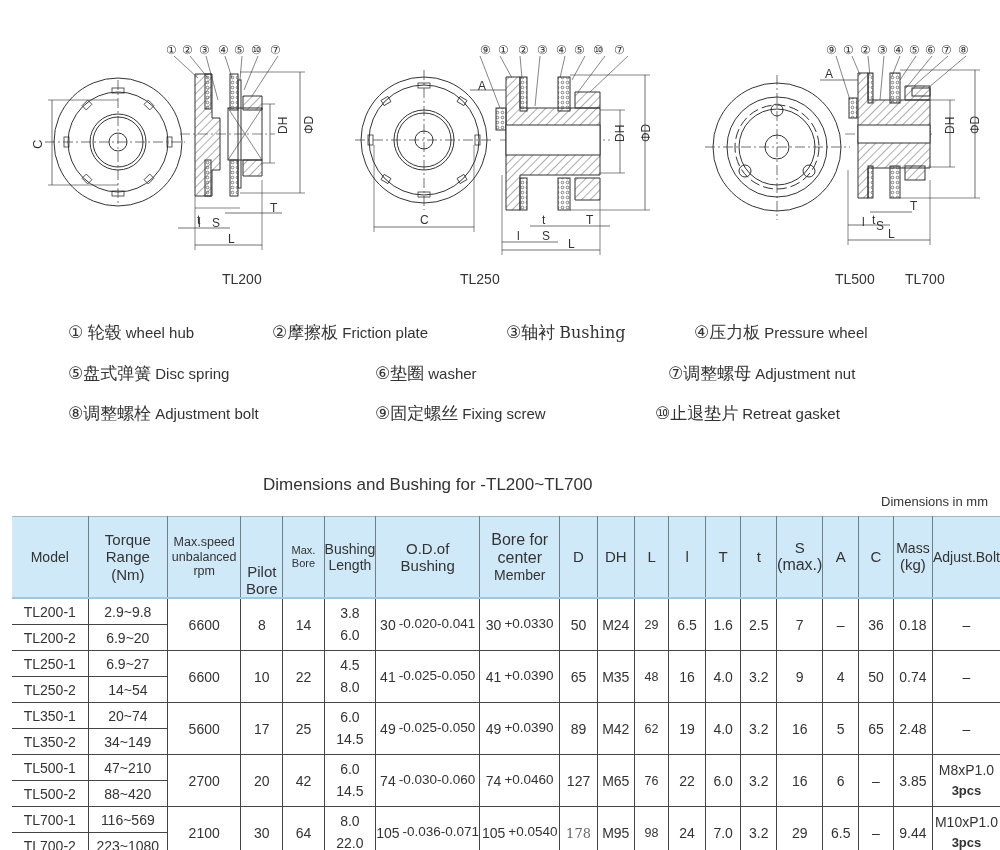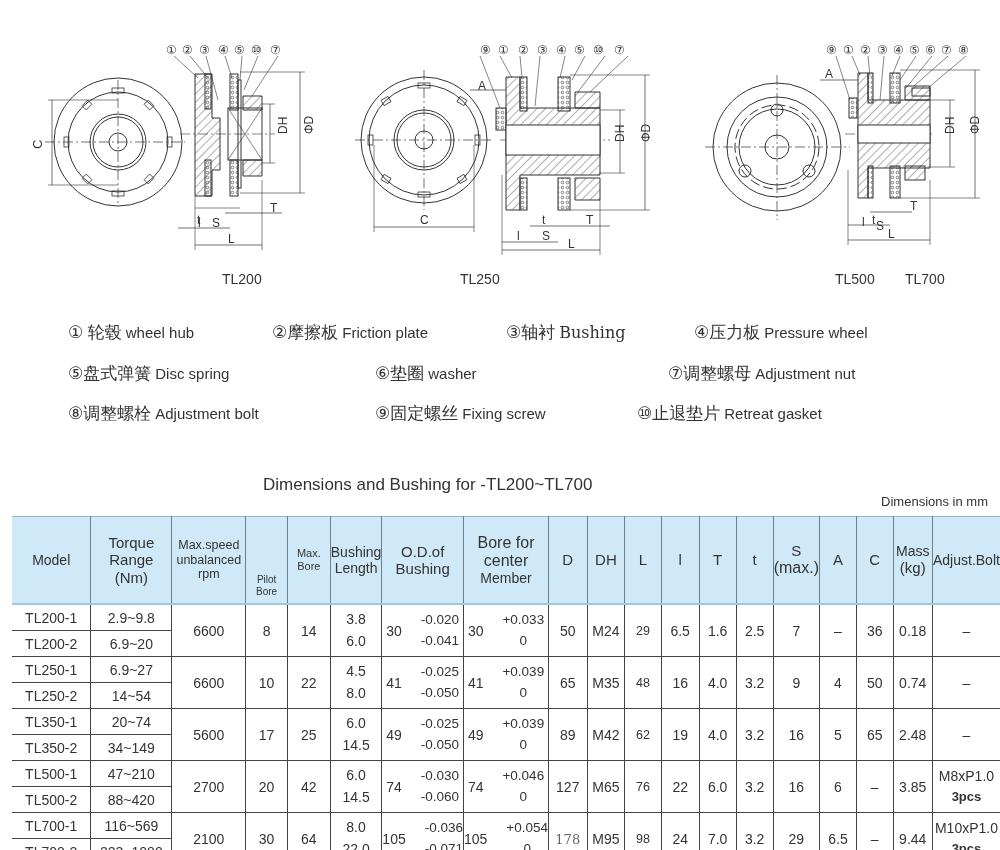--- a/index.html
+++ b/index.html
@@ -20,21 +20,21 @@
                   font-size:14px; line-height:1.15; padding:0; height:80px; vertical-align:middle; text-align:center; }
   table.spec th:first-child { border-left:none; }
   table.spec th:last-child { border-right:none; }
   table.spec td { border:1px solid #444; font-size:14px; text-align:center; padding:0; height:25px; color:#333; }
   table.spec td:first-child { border-left:none; }
   table.spec td:last-child { border-right:none; }
   table.spec tr.last td { border-bottom:1px solid #aaa; }
   .small { font-size:16px; }
   .xs { font-size:10px; }
   .tol { display:inline-flex; align-items:center; gap:3px; }
-  .tol .stack { display:inline-flex; flex-direction:column; line-height:1.5; font-size:13.5px;margin-left:16px; }
+  .tol .stack { display:inline-flex; flex-direction:row; line-height:1.5; font-size:13.5px; }
   .stack2 { display:flex; flex-direction:column; line-height:1.55; }
   .adj { font-size:11px; line-height:1.4; }
   .adj b { font-weight:bold; font-size:13px; }
   .serifnum { font-family:"DejaVu Serif", serif; color:#666; font-size:13px; }
 </style>
 </head>
 <body>
 
 <svg class="diagram" width="1000" height="300" viewBox="0 0 1000 300" style="left:0;top:0">
   <defs>
@@ -302,21 +302,21 @@
   </div>
   <div class="legend-item" style="left:668px;top:362px">
     <span class="num">⑦</span><span class="cn">调整螺母</span><span class="en">Adjustment nut</span>
   </div>
   <div class="legend-item" style="left:68px;top:402px">
     <span class="num">⑧</span><span class="cn">调整螺栓</span><span class="en">Adjustment bolt</span>
   </div>
   <div class="legend-item" style="left:375px;top:402px">
     <span class="num">⑨</span><span class="cn">固定螺丝</span><span class="en">Fixing screw</span>
   </div>
-  <div class="legend-item" style="left:637px;top:402px">
+  <div class="legend-item" style="left:655px;top:402px">
     <span class="num">⑩</span><span class="cn">止退垫片</span><span class="en">Retreat gasket</span>
   </div>
 </div>
 
 <div class="table-title">Dimensions and Bushing for -TL200~TL700</div>
 <div class="table-units">Dimensions in mm</div>
 
 <table class="spec">
   <colgroup>
     <col style="width:83px">
@@ -337,21 +337,21 @@
       <col style="width:39px">
     <col style="width:39px">
       <col style="width:40px">
       <col style="width:51px">
   </colgroup>
   <thead>
     <tr>
       <th><span>Model</span></th>
       <th style="font-size:15px"><span>Torque</span><br><span>Range</span><br><span>(Nm)</span></th>
       <th style="font-size:12.5px"><span>Max.speed</span><br><span>unbalanced</span><br><span>rpm</span></th>
-      <th style="vertical-align:bottom;padding-bottom:6px;font-size:10px"><span>Pilot</span><br><span>Bore</span></th>
+      <th style="vertical-align:bottom;font-size:15px"><span>Pilot</span><br><span>Bore</span></th>
       <th style="font-size:11px"><span>Max.</span><br><span>Bore</span></th>
       <th class="xs"><span>Bushing</span><br><span>Length</span></th>
       <th style="font-size:15px"><span>O.D.of</span><br><span>Bushing</span></th>
       <th><span class="small">Bore for center</span><br><span>Member</span></th>
       <th style="font-size:15px"><span>D</span></th>
       <th style="font-size:15px"><span>DH</span></th>
       <th style="font-size:15px"><span>L</span></th>
       <th style="font-size:15px"><span>l</span></th>
       <th style="font-size:15px"><span>T</span></th>
       <th style="font-size:15px"><span>t</span></th>

